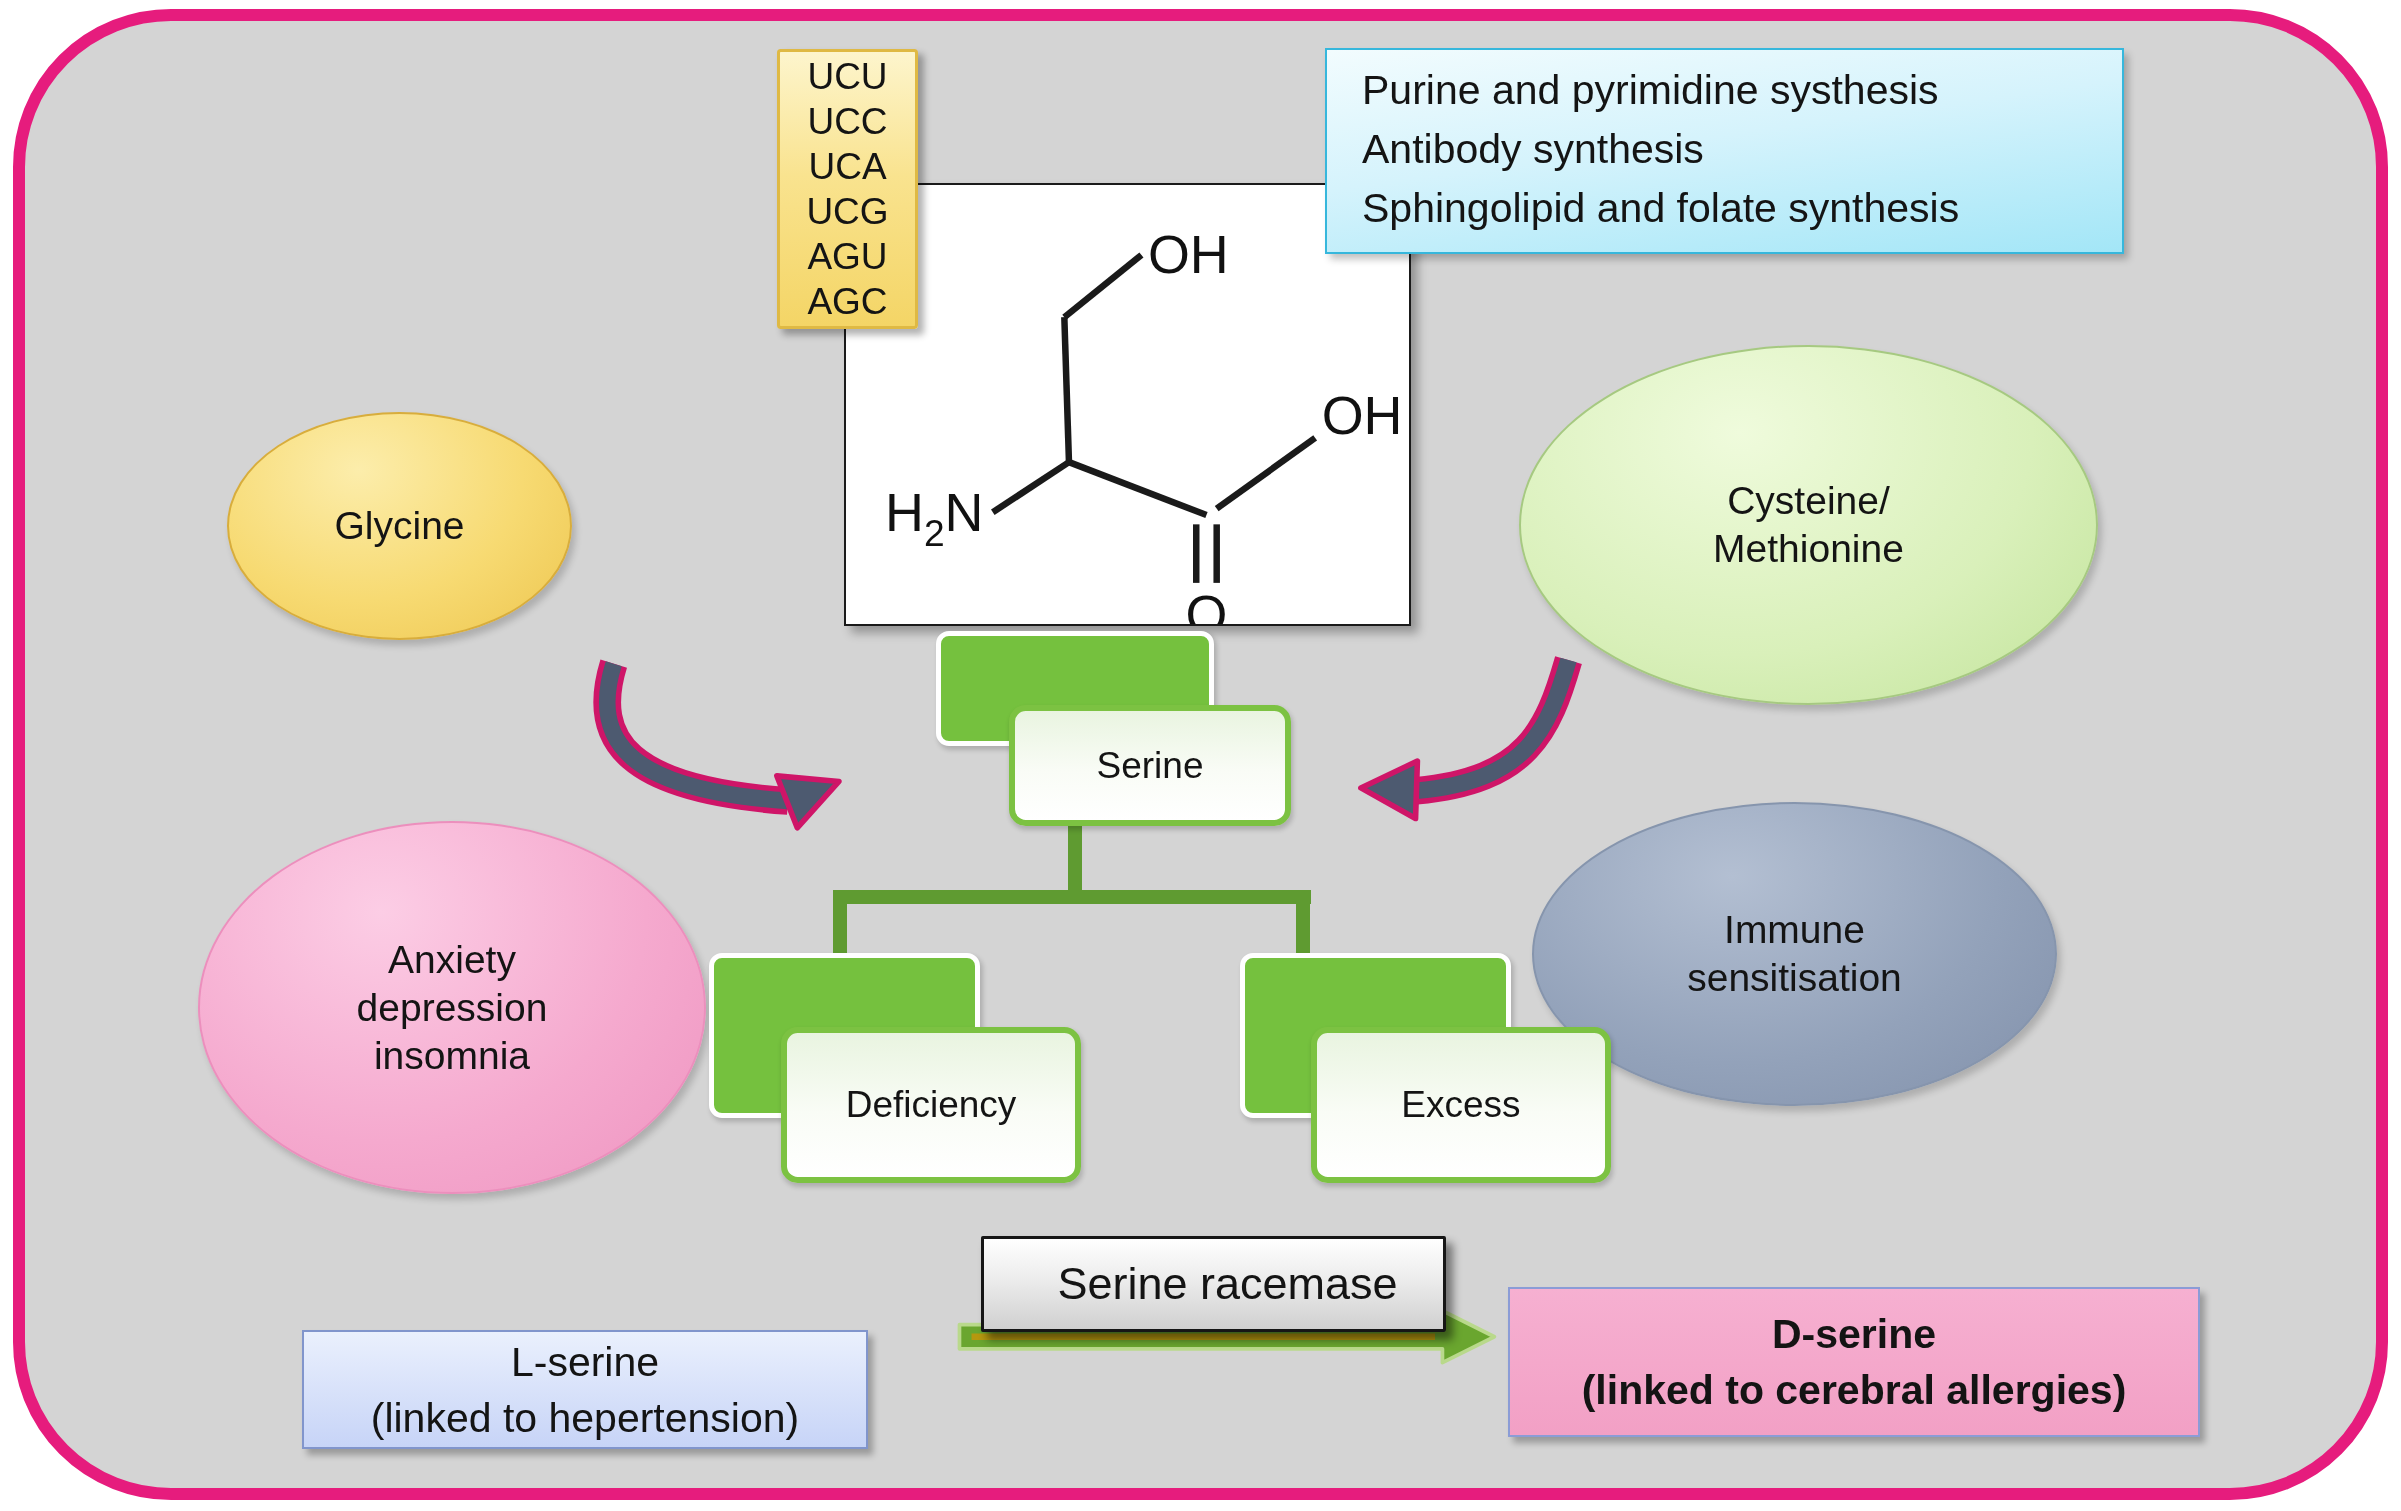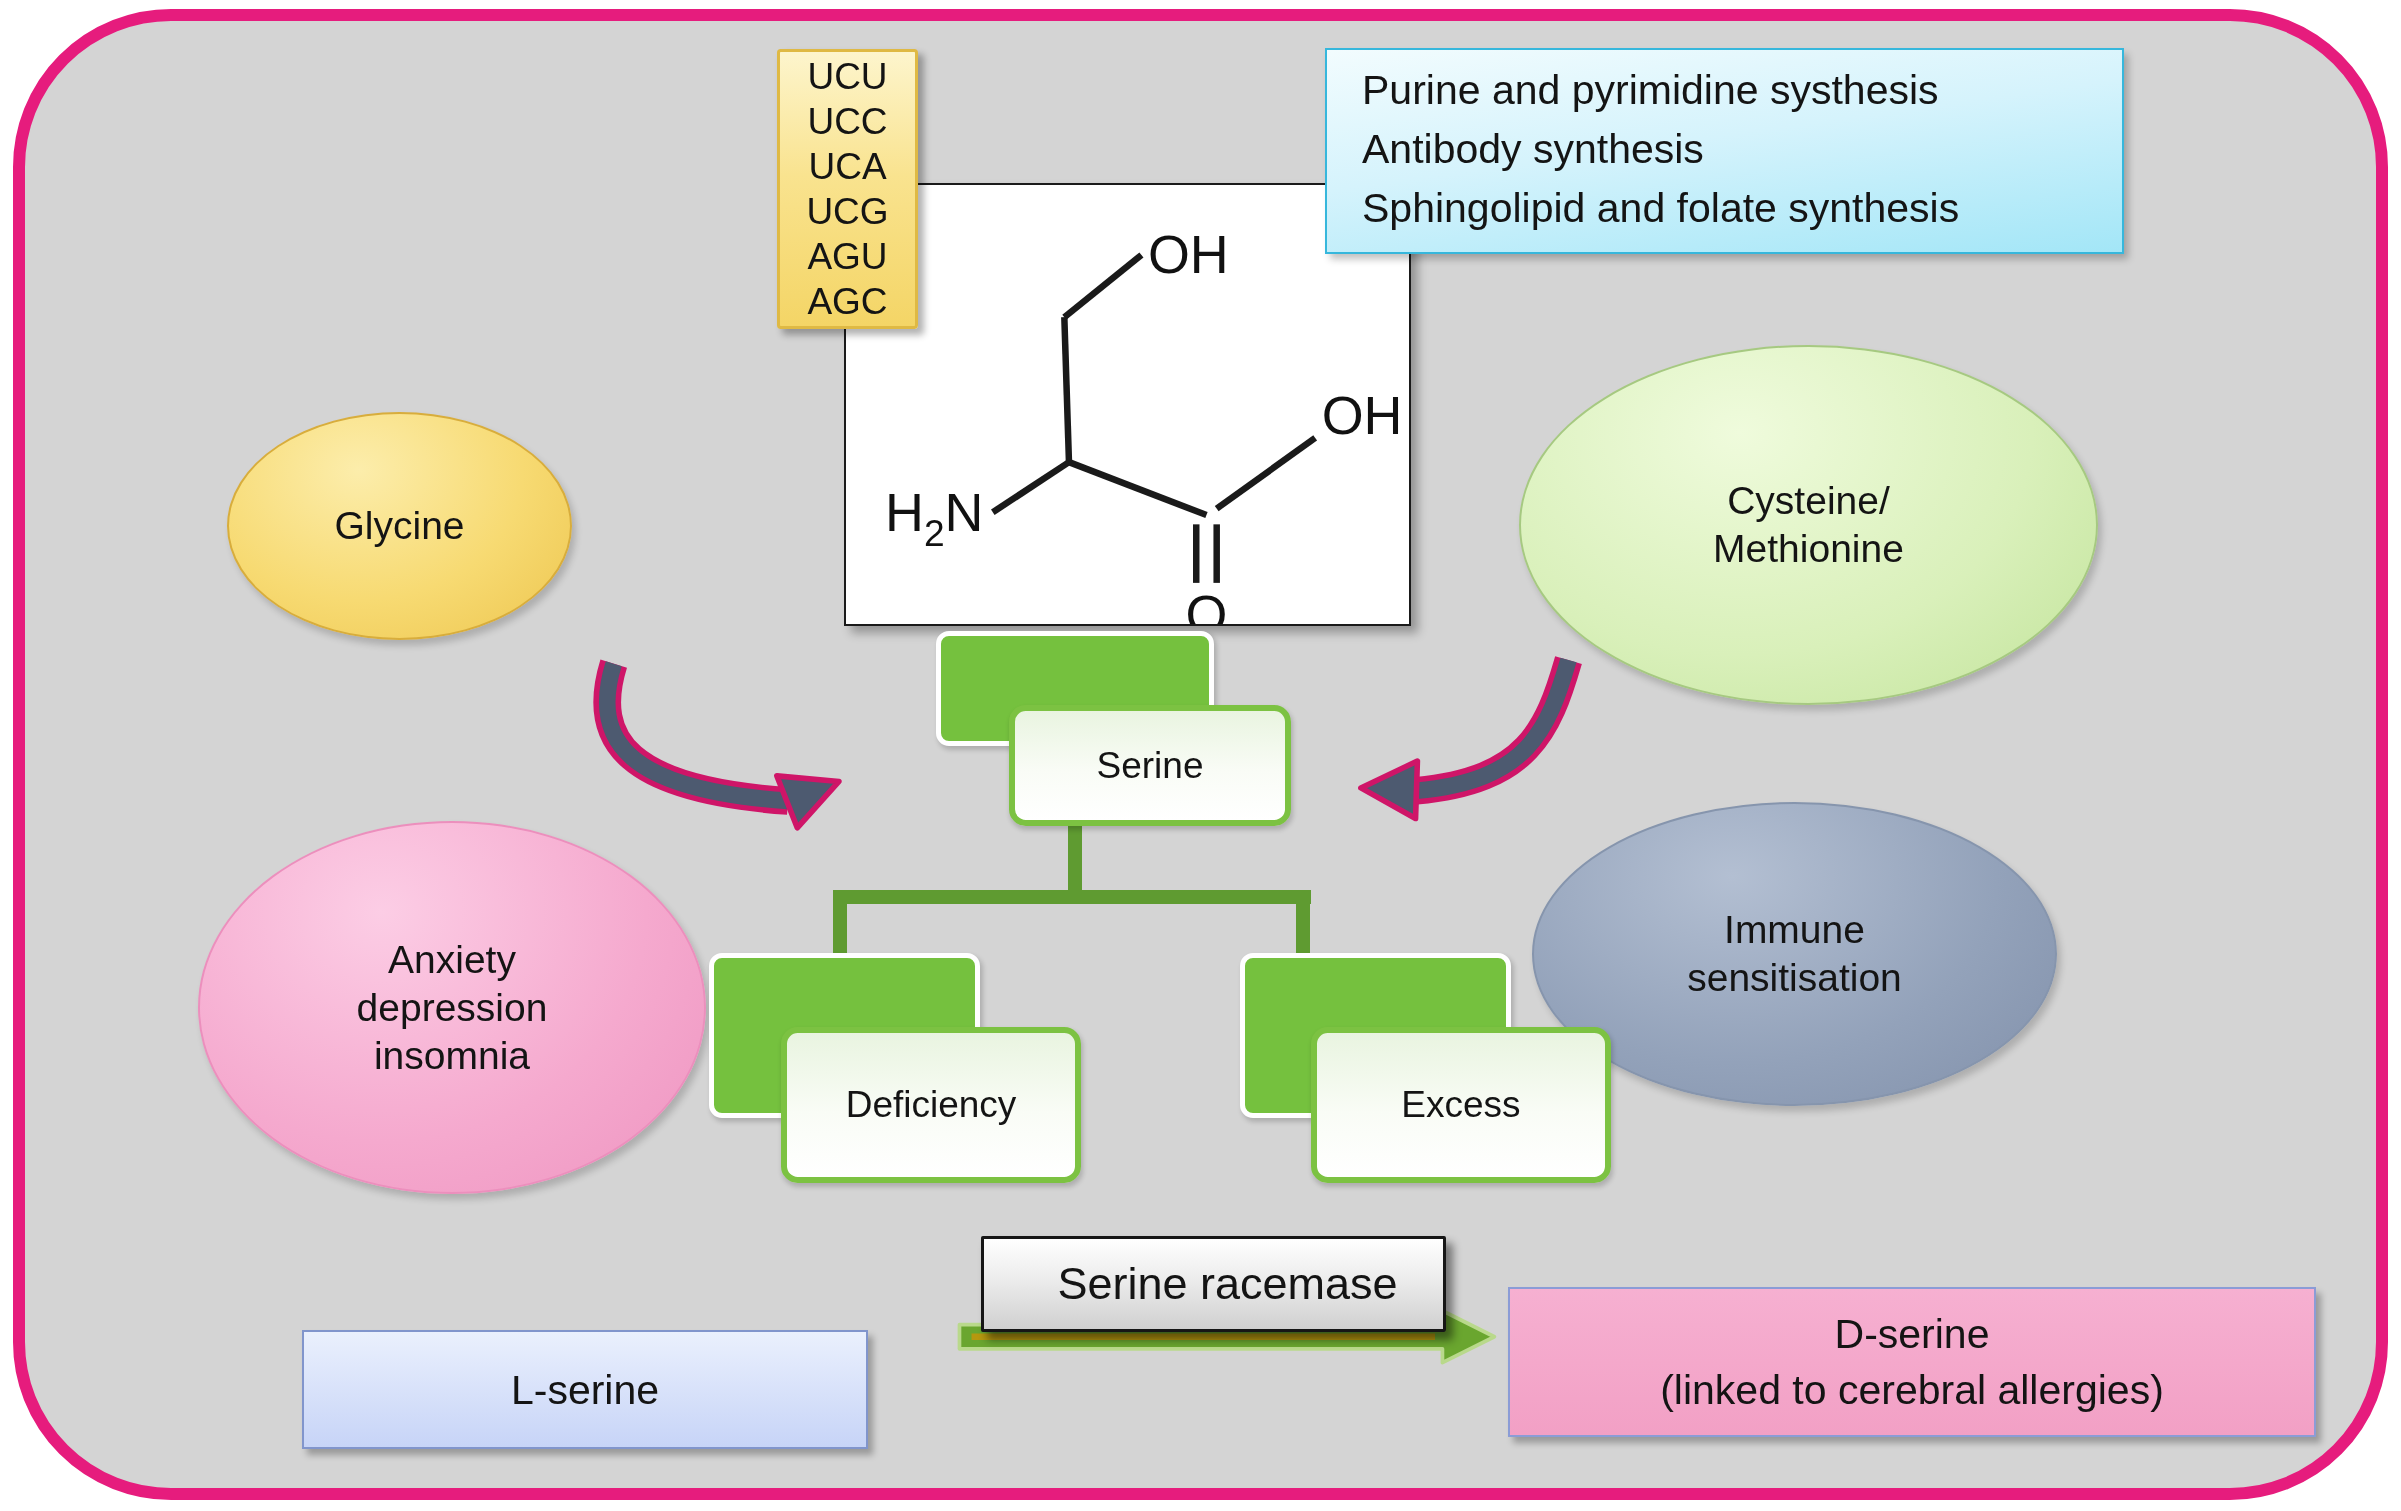--- a/index.html
+++ b/index.html
@@ -93,24 +93,24 @@
     display:flex;justify-content:center;align-items:center;
   }
   .racemase-box .rlabel{font-size:45px;color:#141414;margin-left:28px;}
   .lserine-box{
     left:302px;top:1330px;width:566px;height:119px;z-index:4;
     background:linear-gradient(180deg,#eaf0fd 0%,#c7d4f7 100%);
     border:2.8px solid #8195cc;box-shadow:4.6px 5.6px 6.5px rgba(0,0,0,.28);
     display:flex;flex-direction:column;justify-content:center;align-items:center;text-align:center;
   }
   .dserine-box{
-    left:1508px;top:1287px;width:808px;height:150px;z-index:4;
+    left:1508px;top:1287px;width:692px;height:150px;z-index:4;
     background:linear-gradient(180deg,#f6b0d1 0%,#f2a0c5 100%);
     border:2.8px solid #8b9cd6;box-shadow:4.6px 5.6px 6.5px rgba(0,0,0,.28);
-    display:flex;flex-direction:column;justify-content:center;align-items:center;text-align:center;
+    display:flex;flex-direction:column;justify-content:center;align-items:center;text-align:center;font-weight:bold;
   }
   .bline{font-size:41px;line-height:56px;color:#141414;}
   
   .overlay{left:0;top:0;width:2401px;height:1511px;z-index:3;pointer-events:none;}
   .molsvg{width:100%;height:100%;}
   .bond{stroke:#1a1a1a;stroke-width:7;fill:none;}
   .atom{font-family:"Liberation Sans","DejaVu Sans",sans-serif;font-size:58px;fill:#111;}
   .atom-sub{font-size:40px;}
   .curve-under{stroke:#cf1568;stroke-width:30;fill:none;}
   .curve-over{stroke:#4d5a70;stroke-width:18;fill:none;}
@@ -189,20 +189,21 @@
   <div class="abs gback exc-gback"></div>
   <div class="abs wfront exc-wfront">
     <div class="nlabel">Excess</div>
   </div>
 
   <div class="abs racemase-box">
     <div class="rlabel">Serine racemase</div>
   </div>
   <div class="abs lserine-box">
     <div class="bline">L-serine</div>
+    <div class="bline">(linked to hepertension)</div>
   </div>
   <div class="abs dserine-box">
     <div class="bline">D-serine</div>
     <div class="bline">(linked to cerebral allergies)</div>
   </div>
 
   <svg class="abs overlay" viewBox="0 0 2590 1630">
 
     <g>
       <path class="curve-under" d="M 662 716 C 636 800 678 852 850 864"></path>

